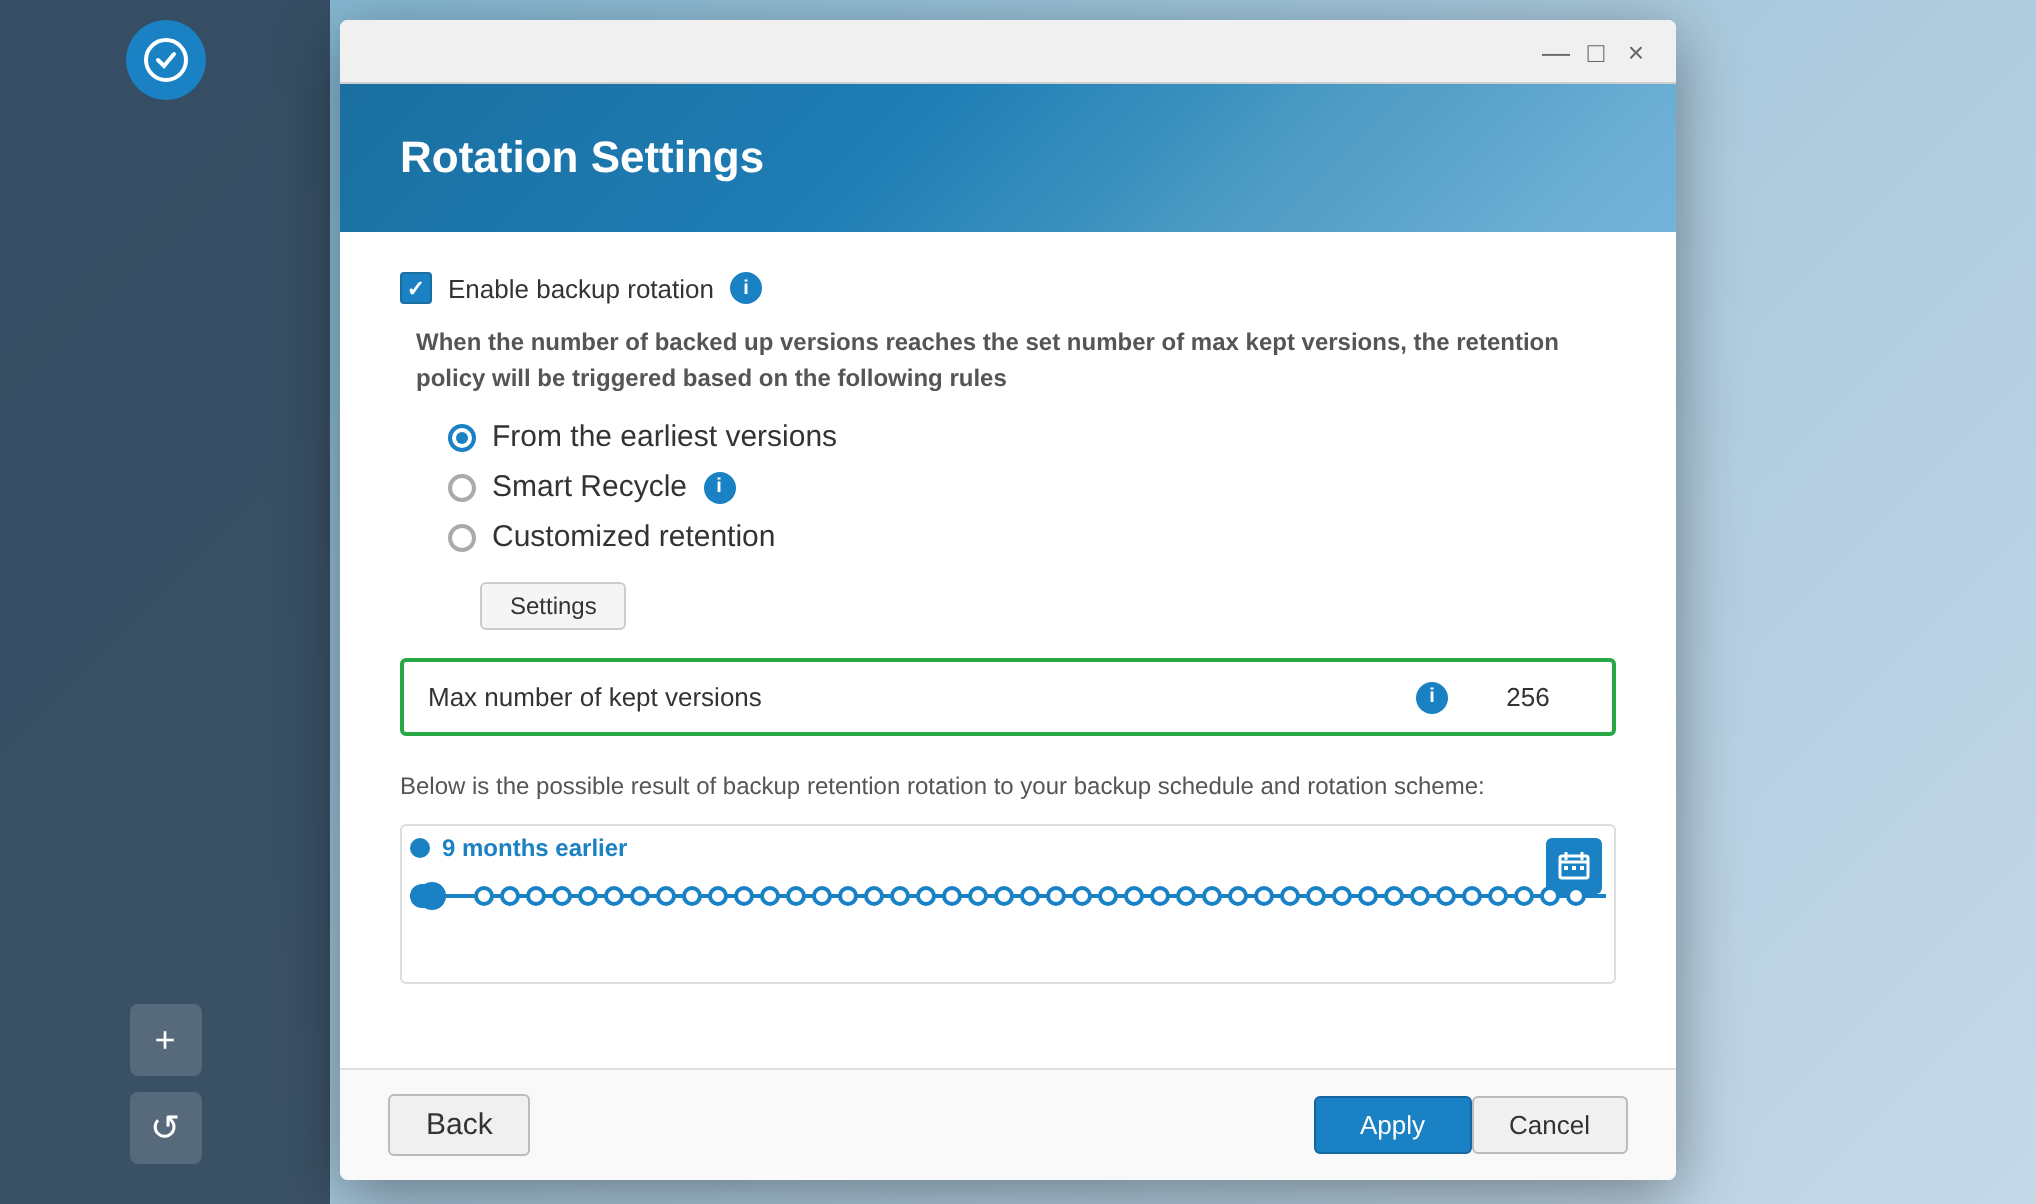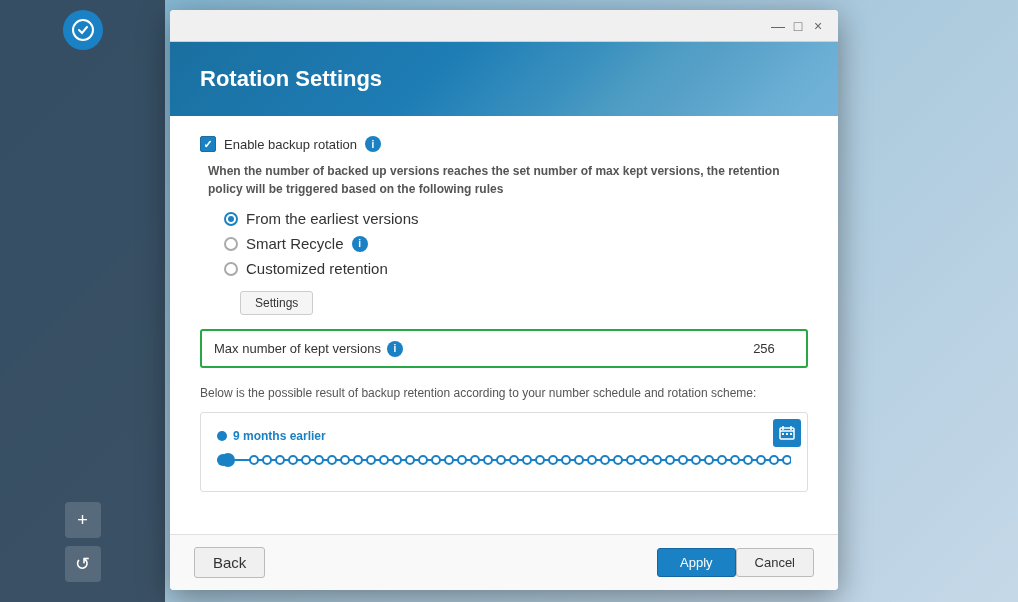--- a/index.html
+++ b/index.html
@@ -273,20 +273,21 @@
       background: #fff;
       position: relative;
     }
     .max-versions-label {
       font-size: 13px;
       color: #333;
       flex: 1;
       display: flex;
       align-items: center;
       gap: 6px;
+      justify-content: space-between;
     }
     .max-versions-input {
       width: 60px;
       padding: 2px 6px;
       border: none;
       font-size: 13px;
       color: #333;
       text-align: center;
       background: #fff;
       outline: none;
@@ -297,21 +298,21 @@
       color: #555;
       line-height: 1.5;
       margin-bottom: 10px;
     }
 
     
     .timeline-container {
       border: 1px solid #ddd;
       border-radius: 3px;
       background: #fff;
-      padding: 16px;
+      padding: 4px;
       position: relative;
       min-height: 80px;
     }
     .calendar-icon-btn {
       position: absolute;
       top: 6px;
       right: 6px;
       width: 28px;
       height: 28px;
       background: #1a82c4;
@@ -461,21 +462,21 @@
           <div class="max-versions-label">
             <span>Max number of kept versions</span>
             <div class="info-icon">i</div>
           </div>
           <input class="max-versions-input" type="text" value="256" style="">
         </div>
 
       </div>
 
       
-      <p class="below-text">Below is the possible result of backup retention according to your number schedule and rotation scheme:</p>
+      <p class="below-text">Below is the possible result of backup retention rotation to your backup schedule and rotation scheme:</p>
 
       
       <div class="timeline-container">
         <div class="calendar-icon-btn">
           <svg width="16" height="16" viewBox="0 0 16 16" fill="white">
             <rect x="1" y="3" width="14" height="11" rx="1" fill="none" stroke="white" stroke-width="1.5"></rect>
             <line x1="1" y1="6" x2="15" y2="6" stroke="white" stroke-width="1.5"></line>
             <line x1="4" y1="1" x2="4" y2="5" stroke="white" stroke-width="1.5"></line>
             <line x1="12" y1="1" x2="12" y2="5" stroke="white" stroke-width="1.5"></line>
             <rect x="3" y="8" width="2" height="2" fill="white"></rect>

